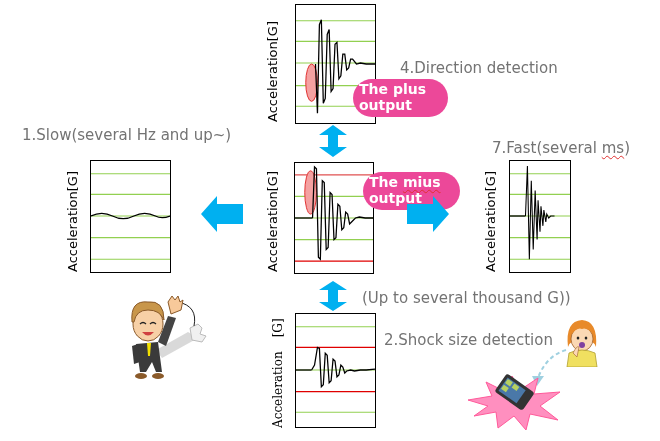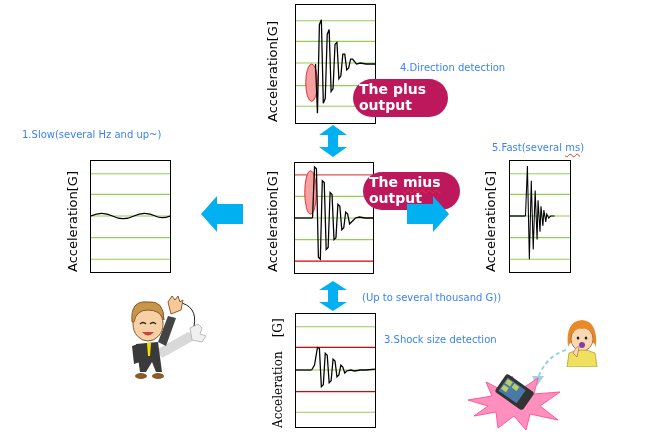--- a/index.html
+++ b/index.html
@@ -1,23 +1,23 @@
 <!DOCTYPE html>
 <html><head>
 <meta charset="utf-8">
 <style>
   html,body{margin:0;padding:0;background:#fff;}
   body{width:660px;height:441px;position:relative;overflow:hidden;font-family:"DejaVu Sans","Liberation Sans",sans-serif;}
   .abs{position:absolute;}
-  .label-red{color:#3b82f6;font-size:10px;white-space:nowrap;line-height:18px;}
+  .label-red{color:#737373;font-size:15px;white-space:nowrap;line-height:18px;}
   .ylab{position:absolute;font-size:13px;color:#000;white-space:nowrap;transform-origin:left top;transform:rotate(-90deg);line-height:14px;}
   .ylab.serif{font-family:"DejaVu Serif","Liberation Serif",serif;font-size:12px;}
   .chart{position:absolute;border:1px solid #000;background:#fff;box-sizing:border-box;}
   .chart svg{position:absolute;left:0;top:0;width:100%;height:100%;}
-  .pinkbox{position:absolute;background:#be185d;color:#fff;font-weight:bold;font-size:14px;line-height:16px;padding:2px 6px;box-sizing:border-box;border-radius:19px;}
+  .pinkbox{position:absolute;background:#ec4899;color:#fff;font-weight:bold;font-size:14px;line-height:16px;padding:2px 6px;box-sizing:border-box;border-radius:19px;}
   .squiggle{text-decoration:underline wavy #e03030;text-decoration-thickness:1px;text-underline-offset:2px;margin-top:42px;}
 </style>
 </head>
 <body>
 
 <div class="ylab" style="left:266px;top:122px;">Acceleration[G]</div>
 <div class="chart" style="left:295px;top:4px;width:81px;height:120px;">
   <svg viewBox="0 0 81 120" preserveAspectRatio="none">
     <g stroke="#92d050" stroke-width="1.2">
       <line x1="0" y1="16" x2="81" y2="16"></line>
@@ -77,21 +77,21 @@
       <line x1="0" y1="34" x2="81" y2="34"></line>
       <line x1="0" y1="56" x2="81" y2="56"></line>
       <line x1="0" y1="78" x2="81" y2="78"></line>
       <line x1="0" y1="100" x2="81" y2="100"></line>
     </g>
     <path d="M0,56 C8,52 14,52 22,56 C30,60 36,60 44,56 C52,52 58,52 66,56 C72,59 76,58 81,56" fill="none" stroke="#000" stroke-width="1.3"></path>
   </svg>
 </div>
 
 <div class="abs label-red" style="left:492px;top:139px;">
-  <span>5.Fast(several </span><span class="squiggle">ms</span><span>)</span>
+  <span>7.Fast(several </span><span class="squiggle">ms</span><span>)</span>
 </div>
 <div class="ylab" style="left:484px;top:272px;">Acceleration[G]</div>
 <div class="chart" style="left:509px;top:160px;width:62px;height:113px;">
   <svg viewBox="0 0 62 113" preserveAspectRatio="none">
     <g stroke="#92d050" stroke-width="1.2">
       <line x1="0" y1="13" x2="62" y2="13"></line>
       <line x1="0" y1="34" x2="62" y2="34"></line>
       <line x1="0" y1="56" x2="62" y2="56"></line>
       <line x1="0" y1="78" x2="62" y2="78"></line>
       <line x1="0" y1="100" x2="62" y2="100"></line>
@@ -117,21 +117,21 @@
       <line x1="0" y1="57" x2="81" y2="57"></line>
       <line x1="0" y1="100" x2="81" y2="100"></line>
     </g>
     <line x1="0" y1="34" x2="81" y2="34" stroke="#e00000" stroke-width="1.3"></line>
     <line x1="0" y1="79" x2="81" y2="79" stroke="#e00000" stroke-width="1.3"></line>
     <line x1="0" y1="57" x2="16" y2="57" stroke="#000" stroke-width="1.3"></line>
     <polyline fill="none" stroke="#000" stroke-width="1.3" points="16,57 19,52 22,34 24,35 26,74 28,72 30,40 32,42 34,70 36,68 38,46 40,48 42,64 44,62 46,52 48,54 50,60 52,58 56,57 60,58 66,57 72,57 81,56"></polyline>
   </svg>
 </div>
 
-<div class="abs label-red" style="left:384px;top:331px;">3.Shock size detection</div>
+<div class="abs label-red" style="left:384px;top:331px;">2.Shock size detection</div>
 
 <svg class="abs" style="left:118px;top:292px;" width="90" height="92" viewBox="0 0 90 92">
 
   <path d="M38,58 L70,40 L80,46 L44,66 Z" fill="#d0d0d0" opacity="0.8"></path>
   <path d="M72,36 l8,-4 l4,4 l-2,6 l6,2 l-4,6 l-10,-2 Z" fill="#f0f0f0" stroke="#bbb" stroke-width="1"></path>
   <path d="M60,10 Q80,14 76,34" fill="none" stroke="#222" stroke-width="1"></path>
 
   <path d="M40,50 L50,24 L58,26 L48,54 Z" fill="#444"></path>
   <path d="M50,10 l4,-6 l3,4 l3,-4 l2,6 l3,-2 l-2,10 l-10,4 Z" fill="#f7c99a" stroke="#8a5a2a" stroke-width="1"></path>
 

